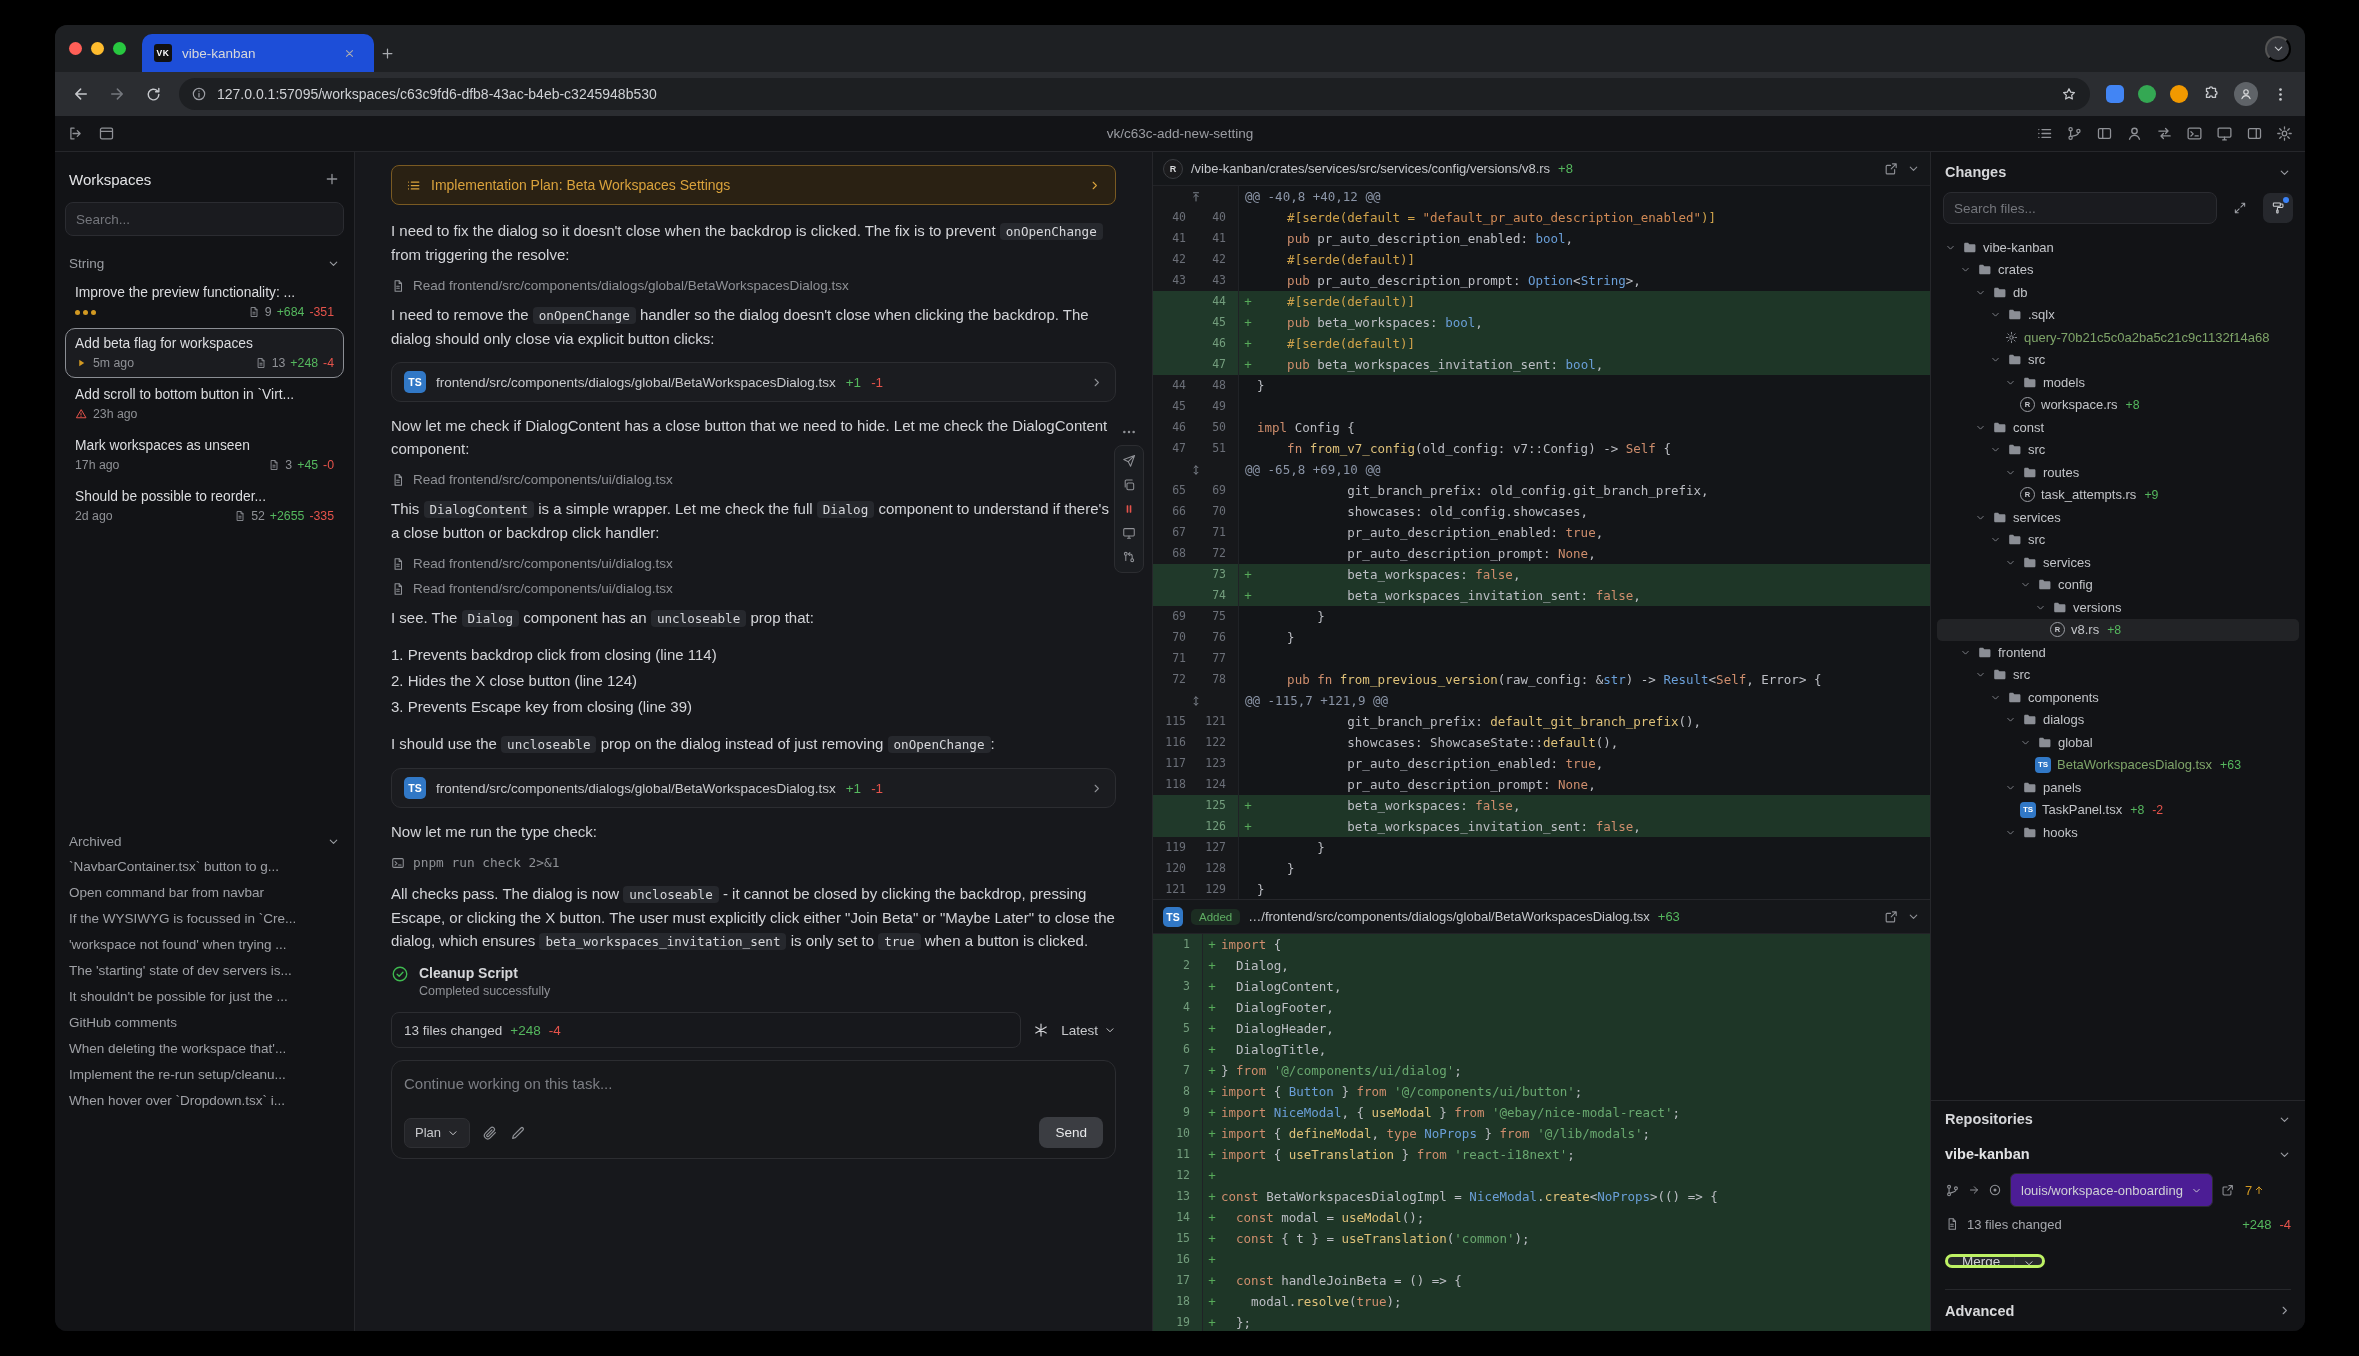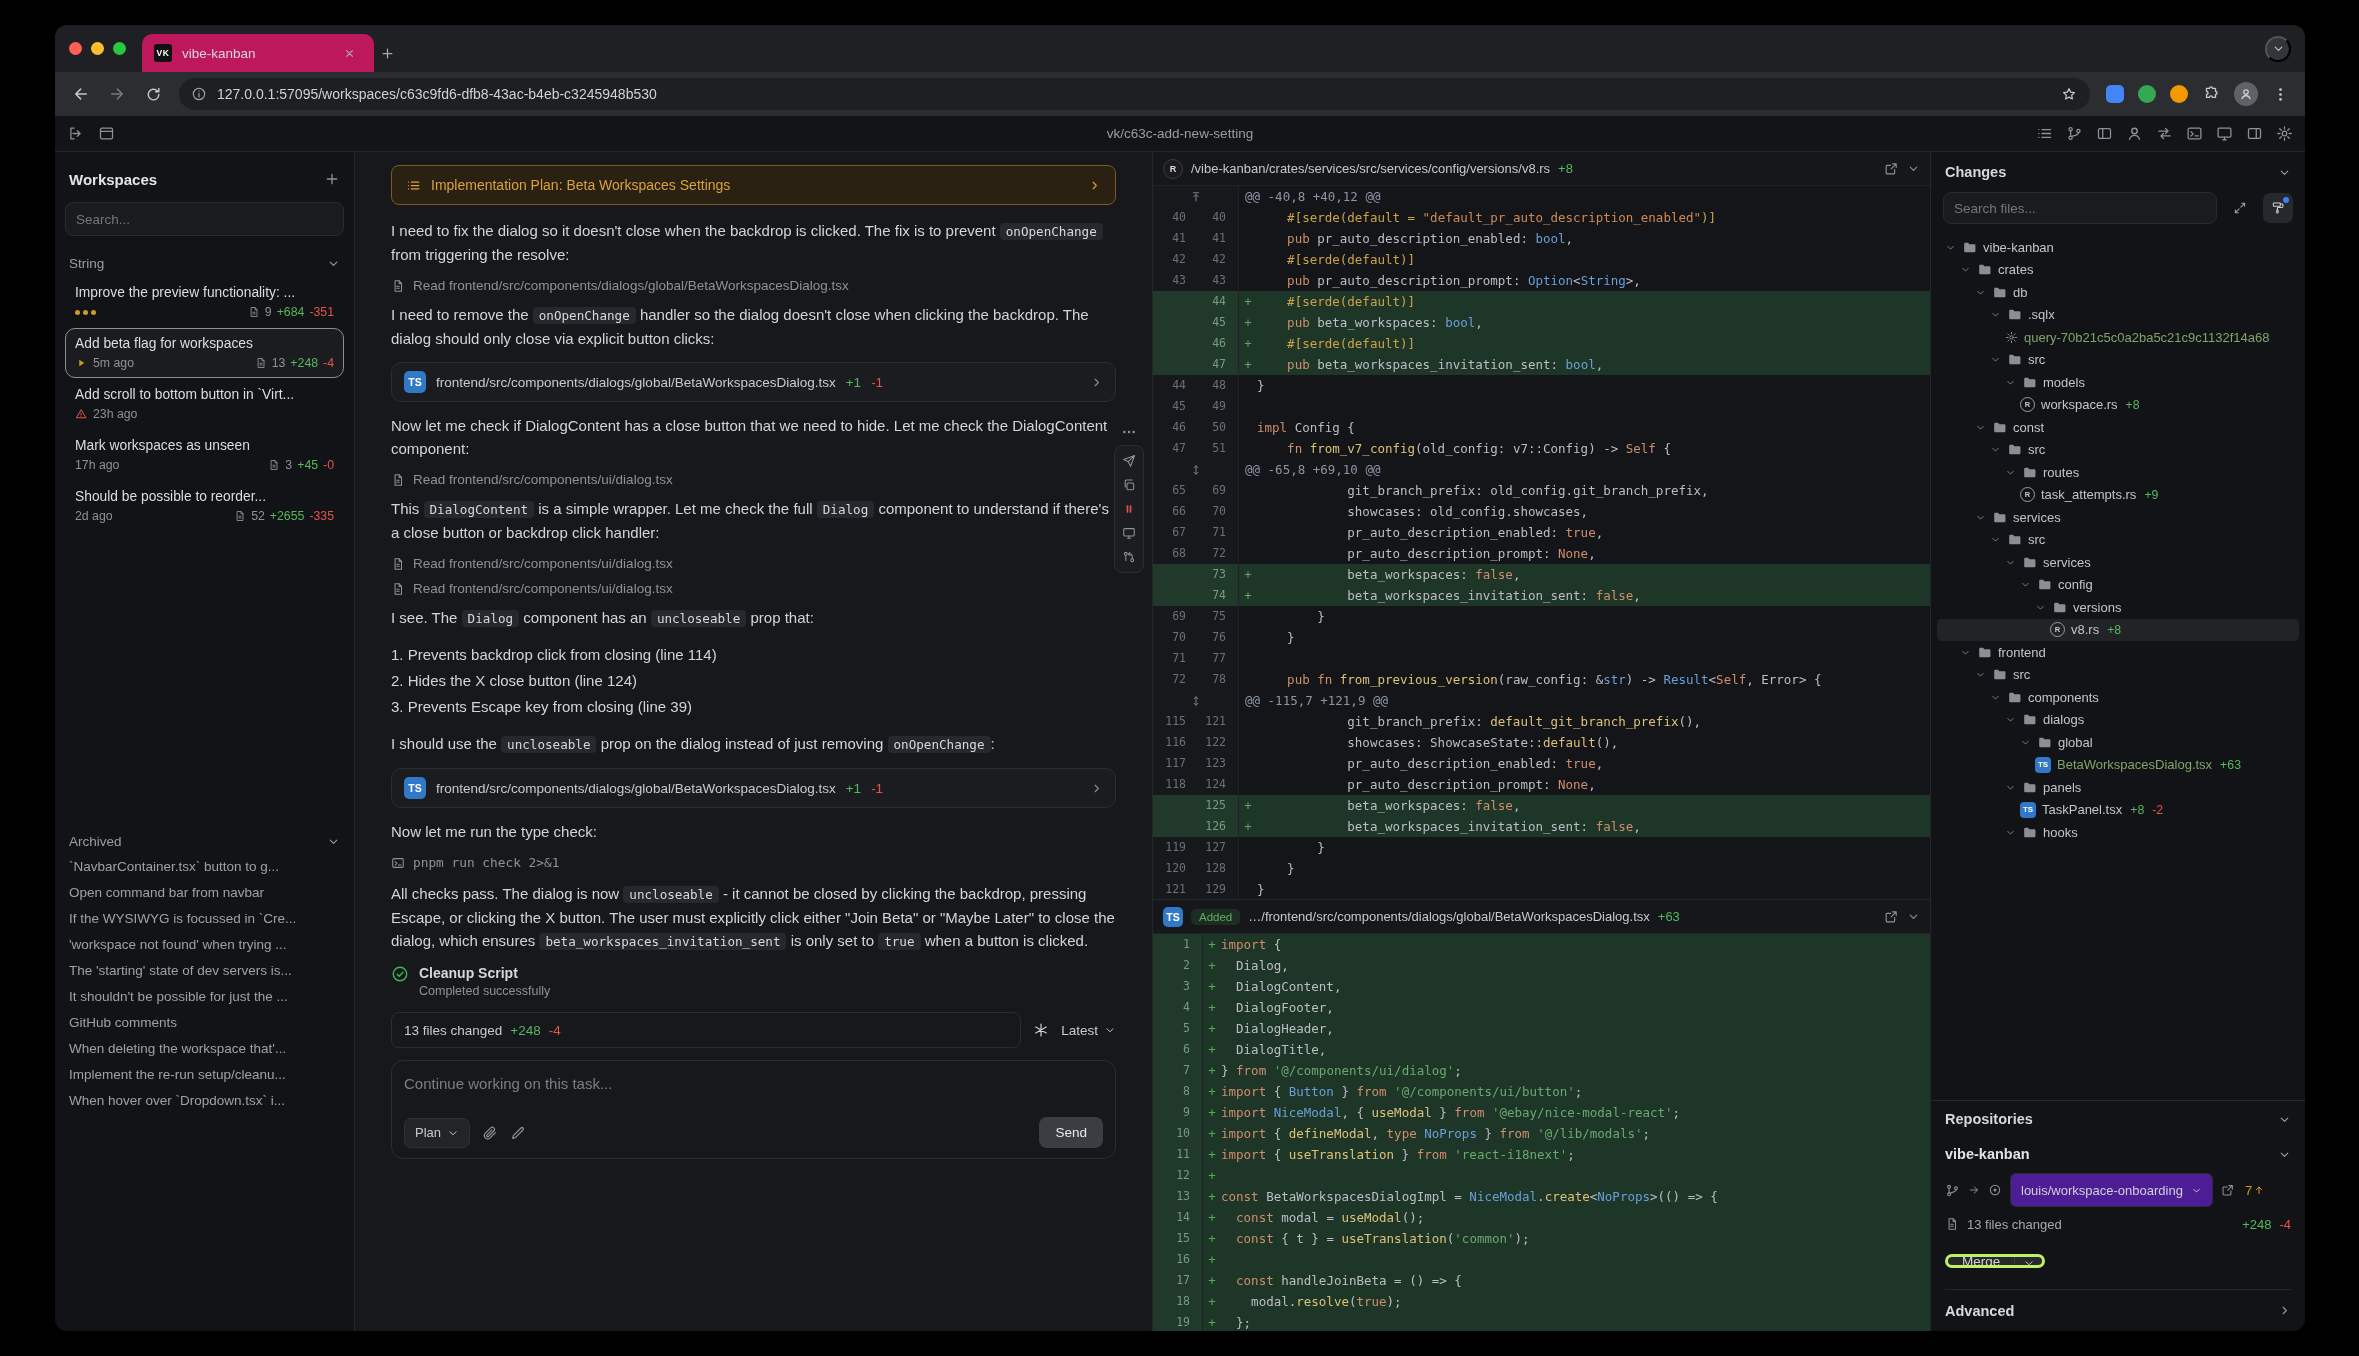--- a/index.html
+++ b/index.html
@@ -5,21 +5,21 @@
 *{margin:0;padding:0;box-sizing:border-box}
 html,body{background:#000}
 body{font-family:"Liberation Sans",sans-serif;-webkit-font-smoothing:antialiased}
 .stage{position:relative;width:2359px;height:1356px;background:#000;overflow:hidden}
 .window{position:absolute;left:55px;top:25px;width:2250px;height:1306px;background:#101114;border-radius:12px;overflow:hidden;display:flex;flex-direction:column}
 
 .tabstrip{height:47px;background:#1e2023;display:flex;align-items:flex-end;padding:0 14px;flex:none}
 .lights{display:flex;gap:9px;align-items:center;height:47px;margin-right:16px}
 .light{width:13px;height:13px;border-radius:50%}
 .l-red{background:#ff5f57}.l-yellow{background:#febc2e}.l-green{background:#28c840}
-.tab{display:flex;align-items:center;gap:10px;width:232px;height:38px;padding:0 12px;background:#be185d;border-radius:10px 10px 0 0;color:#d7d8db;font-size:13.5px}
+.tab{display:flex;align-items:center;gap:10px;width:232px;height:38px;padding:0 12px;background:#1d4ed8;border-radius:10px 10px 0 0;color:#d7d8db;font-size:13.5px}
 .favicon{width:18px;height:18px;border-radius:3px;display:grid;place-items:center;color:#fff;font-size:8.5px;font-weight:700;letter-spacing:.5px;background:#111;flex:none}
 .tab-title{flex:1;overflow:hidden;white-space:nowrap}
 .tabbtn{width:26px;height:26px;border-radius:50%;display:grid;place-items:center;color:#a9abb0;background:transparent;border:none;margin-bottom:6px}
 .strip-end{margin-left:auto;display:flex;align-items:center;height:47px}
 .circlebtn{width:26px;height:26px;border-radius:50%;background:#33353a;display:grid;place-items:center;color:#c6c8cc}
 .toolbar{height:44px;background:#2b2d31;display:flex;align-items:center;padding:0 10px;gap:4px;flex:none}
 .navbtn{width:32px;height:32px;border-radius:50%;display:grid;place-items:center;color:#c6c8cc;background:transparent;border:none}
 .navbtn.dim{color:#75787e}
 .urlpill{flex:1;height:32px;background:#1d1f22;border-radius:16px;display:flex;align-items:center;padding:0 8px 0 12px;gap:10px;color:#c9cbd0;font-size:14px;margin:0 6px;min-width:0}
 .url-text{flex:1;overflow:hidden;white-space:nowrap;color:#cfd1d5}
@@ -30,21 +30,21 @@
 
 .appheader{height:36px;background:#131417;border-bottom:1px solid #26272b;display:flex;align-items:center;padding:0 12px;position:relative;flex:none}
 .apptitle{position:absolute;left:0;right:0;text-align:center;color:#9b9da3;font-size:13.5px;pointer-events:none}
 .ah-left,.ah-right{display:flex;align-items:center;gap:14px;color:#8f9196;z-index:1}
 .ah-right{margin-left:auto;gap:13px}
 .iconbtn{background:none;border:none;color:#8f9196;display:grid;place-items:center;padding:0}
 
 .main{flex:1;display:flex;min-height:0}
 .sidebar{width:300px;background:#121316;border-right:1px solid #26272b;display:flex;flex-direction:column;padding:10px 10px 0;flex:none;overflow:hidden}
 .sb-head{display:flex;align-items:center;height:34px;padding:0 4px}
-.sb-title{font-size:15px;font-weight:700;color:#e3e4e6;flex:1}
+.sb-title{font-size:15px;font-weight:400;color:#e3e4e6;flex:1}
 .search{display:flex;align-items:center;height:34px;background:#1a1b1f;border:1px solid #2b2c31;border-radius:8px;padding:0 10px;margin:6px 0 10px}
 .search input{flex:1;background:transparent;border:none;outline:none;color:#d7d8db;font-size:13.5px;font-family:"Liberation Sans",sans-serif;min-width:0}
 .search input::placeholder{color:#74767c}
 .sect{display:flex;align-items:center;height:26px;color:#9a9da2;font-size:13.5px;padding:0 4px;margin-top:4px}
 .sect .sp{flex:1}
 .ws-item{padding:7px 9px;border:1px solid transparent;border-radius:10px;margin:1px 0;cursor:pointer}
 .ws-item.sel{border-color:#8b8e94;background:#1b1c20}
 .ws-title{font-size:13.8px;color:#dcdde0;white-space:nowrap;overflow:hidden}
 .ws-meta{display:flex;align-items:center;margin-top:5px;font-size:12.3px;color:#8f9196;gap:6px}
 .ws-meta .sp{flex:1}

